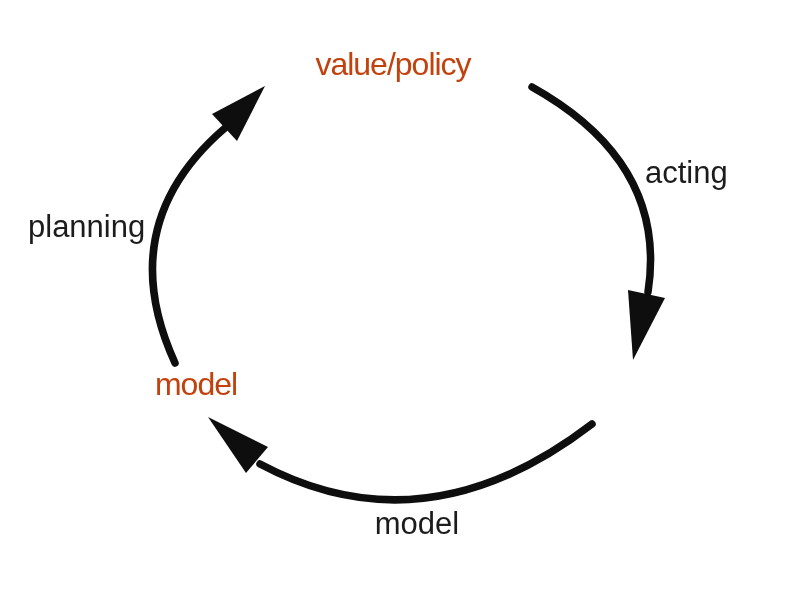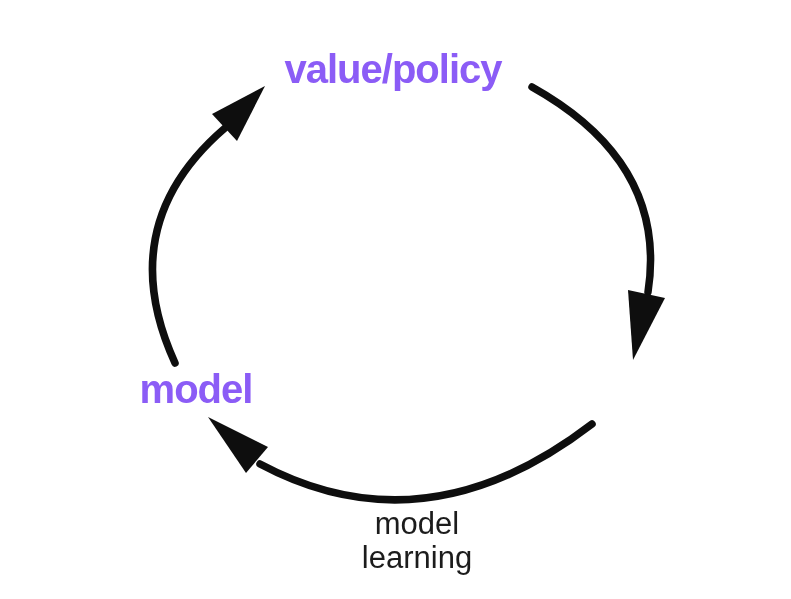--- a/index.html
+++ b/index.html
@@ -28,25 +28,25 @@
     stroke-width: 7.5;
     stroke-linecap: round;
   }
   .arrowhead {
     fill: #0e0e0e;
     stroke: none;
   }
   .node {
     position: absolute;
     transform: translateX(-50%);
-    font-weight: 700;
-    font-size: 40px;
+    font-weight: 400;
+    font-size: 32px;
     line-height: 1.1;
     letter-spacing: -1px;
-    color: #8b5cf6;
+    color: #c2410c;
     white-space: nowrap;
   }
   .edge-label {
     position: absolute;
     font-weight: 400;
     font-size: 31px;
     line-height: 1.1;
     color: #1c1c1c;
     white-space: nowrap;
   }
@@ -77,20 +77,21 @@
       <path class="arc" d="M 175 363 Q 112 225 225 128"></path>
       <polygon class="arrowhead" points="265,86 237,141 212,114"></polygon>
     </g>
   </svg>
 
   <div class="node" style="left:393px; top:47px;">value/policy</div>
 
 
   <div class="node" style="left:196px; top:367px;">model</div>
 
+  <div class="edge-label" style="left:645px; top:156px;">acting</div>
 
+  <div class="edge-label" style="left:28px; top:210px;">planning</div>
 
   <div class="edge-label centered" style="left:417px; top:507px;">
     <div>model</div>
-    <div>learning</div>
   </div>
 
 </div>
 
 </body></html>

